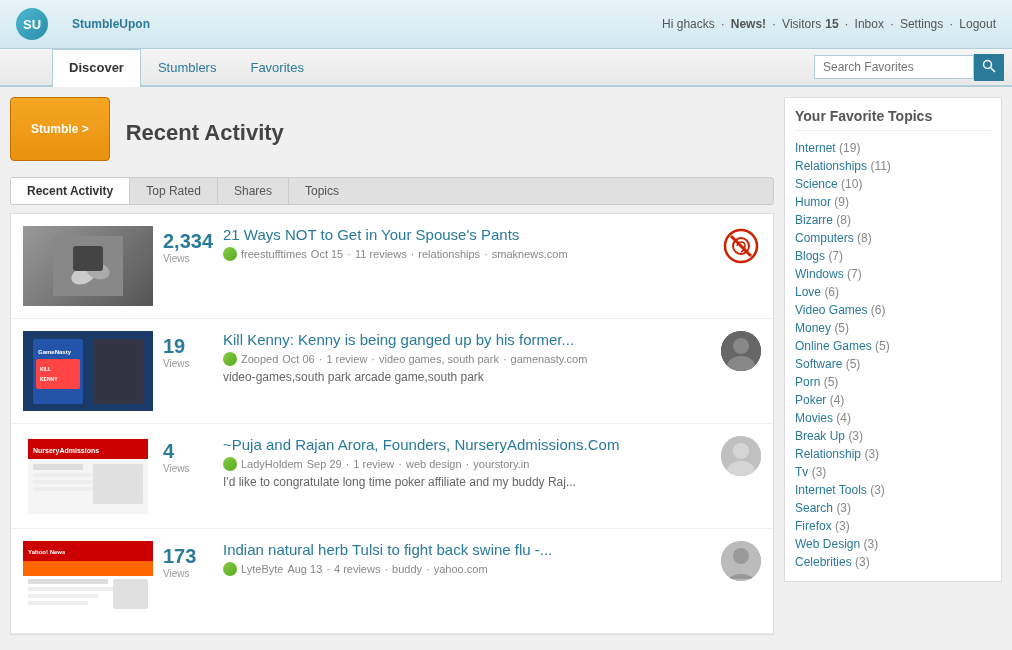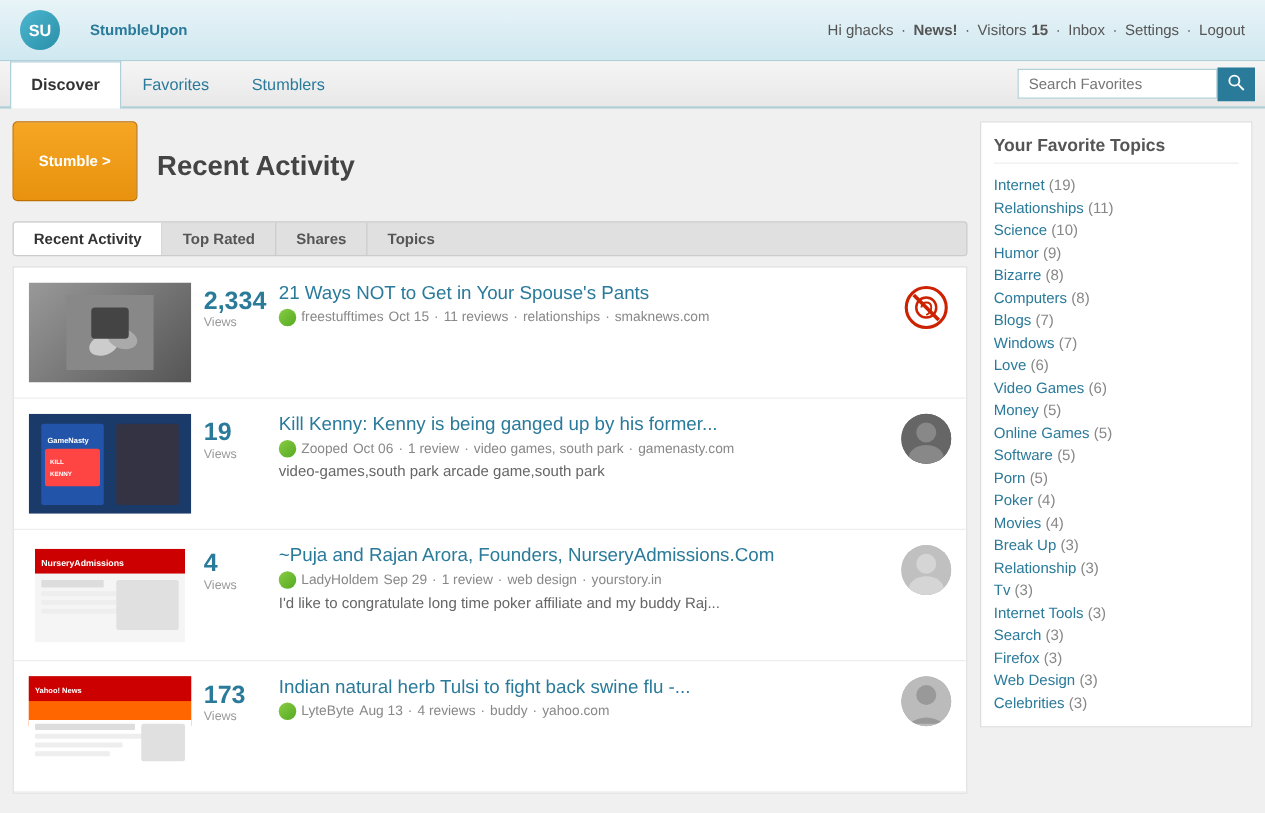--- a/index.html
+++ b/index.html
@@ -48,20 +48,21 @@
       border-bottom: none;
       text-decoration: none;
     }
     .nav-tab.active {
       background: white;
       border-color: #b0cfd8;
       border-bottom-color: white;
       color: #333;
       font-weight: bold;
       margin-bottom: -2px;
+      margin-left: 44px;
     }
     #search-favorites-area { display: flex; align-items: center; }
     #search-fav-input {
       border: 1px solid #b0cfd8;
       padding: 4px 8px;
       font-size: 12px;
       width: 160px;
       outline: none;
       color: #999;
       background: white;
@@ -102,21 +103,20 @@
       border-radius: 3px;
       margin-bottom: 8px;
       overflow: hidden;
     }
     .sub-tab {
       padding: 6px 16px;
       cursor: pointer;
       font-size: 12px;
       color: #555;
       border-right: 1px solid #ccc;
-      font-weight: bold;
     }
     .sub-tab.active {
       background: white;
       color: #333;
       font-weight: bold;
     }
     .sub-tab:last-child { border-right: none; }
 
     
     #feed { background: white; border: 1px solid #ddd; }
@@ -204,22 +204,22 @@
     <span class="dot">·</span>
     <a href="#"><span>Settings</span></a>
     <span class="dot">·</span>
     <a href="#"><span>Logout</span></a>
   </div>
 </div>
 
 <div id="nav-tabs">
   <div id="nav-tabs-left">
     <a class="nav-tab active">Discover</a>
+    <a class="nav-tab">Stumblers</a>
     <a class="nav-tab">Favorites</a>
-    <a class="nav-tab">Stumblers</a>
   </div>
   <div id="search-favorites-area">
     <input id="search-fav-input" type="text" placeholder="Search Favorites" style="">
     <button id="search-fav-btn">
       <svg width="14" height="14" viewBox="0 0 14 14">
         <circle cx="5.5" cy="5.5" r="4" stroke="white" stroke-width="1.5" fill="none"></circle>
         <line x1="8.5" y1="8.5" x2="13" y2="13" stroke="white" stroke-width="1.5"></line>
       </svg>
     </button>
   </div>

